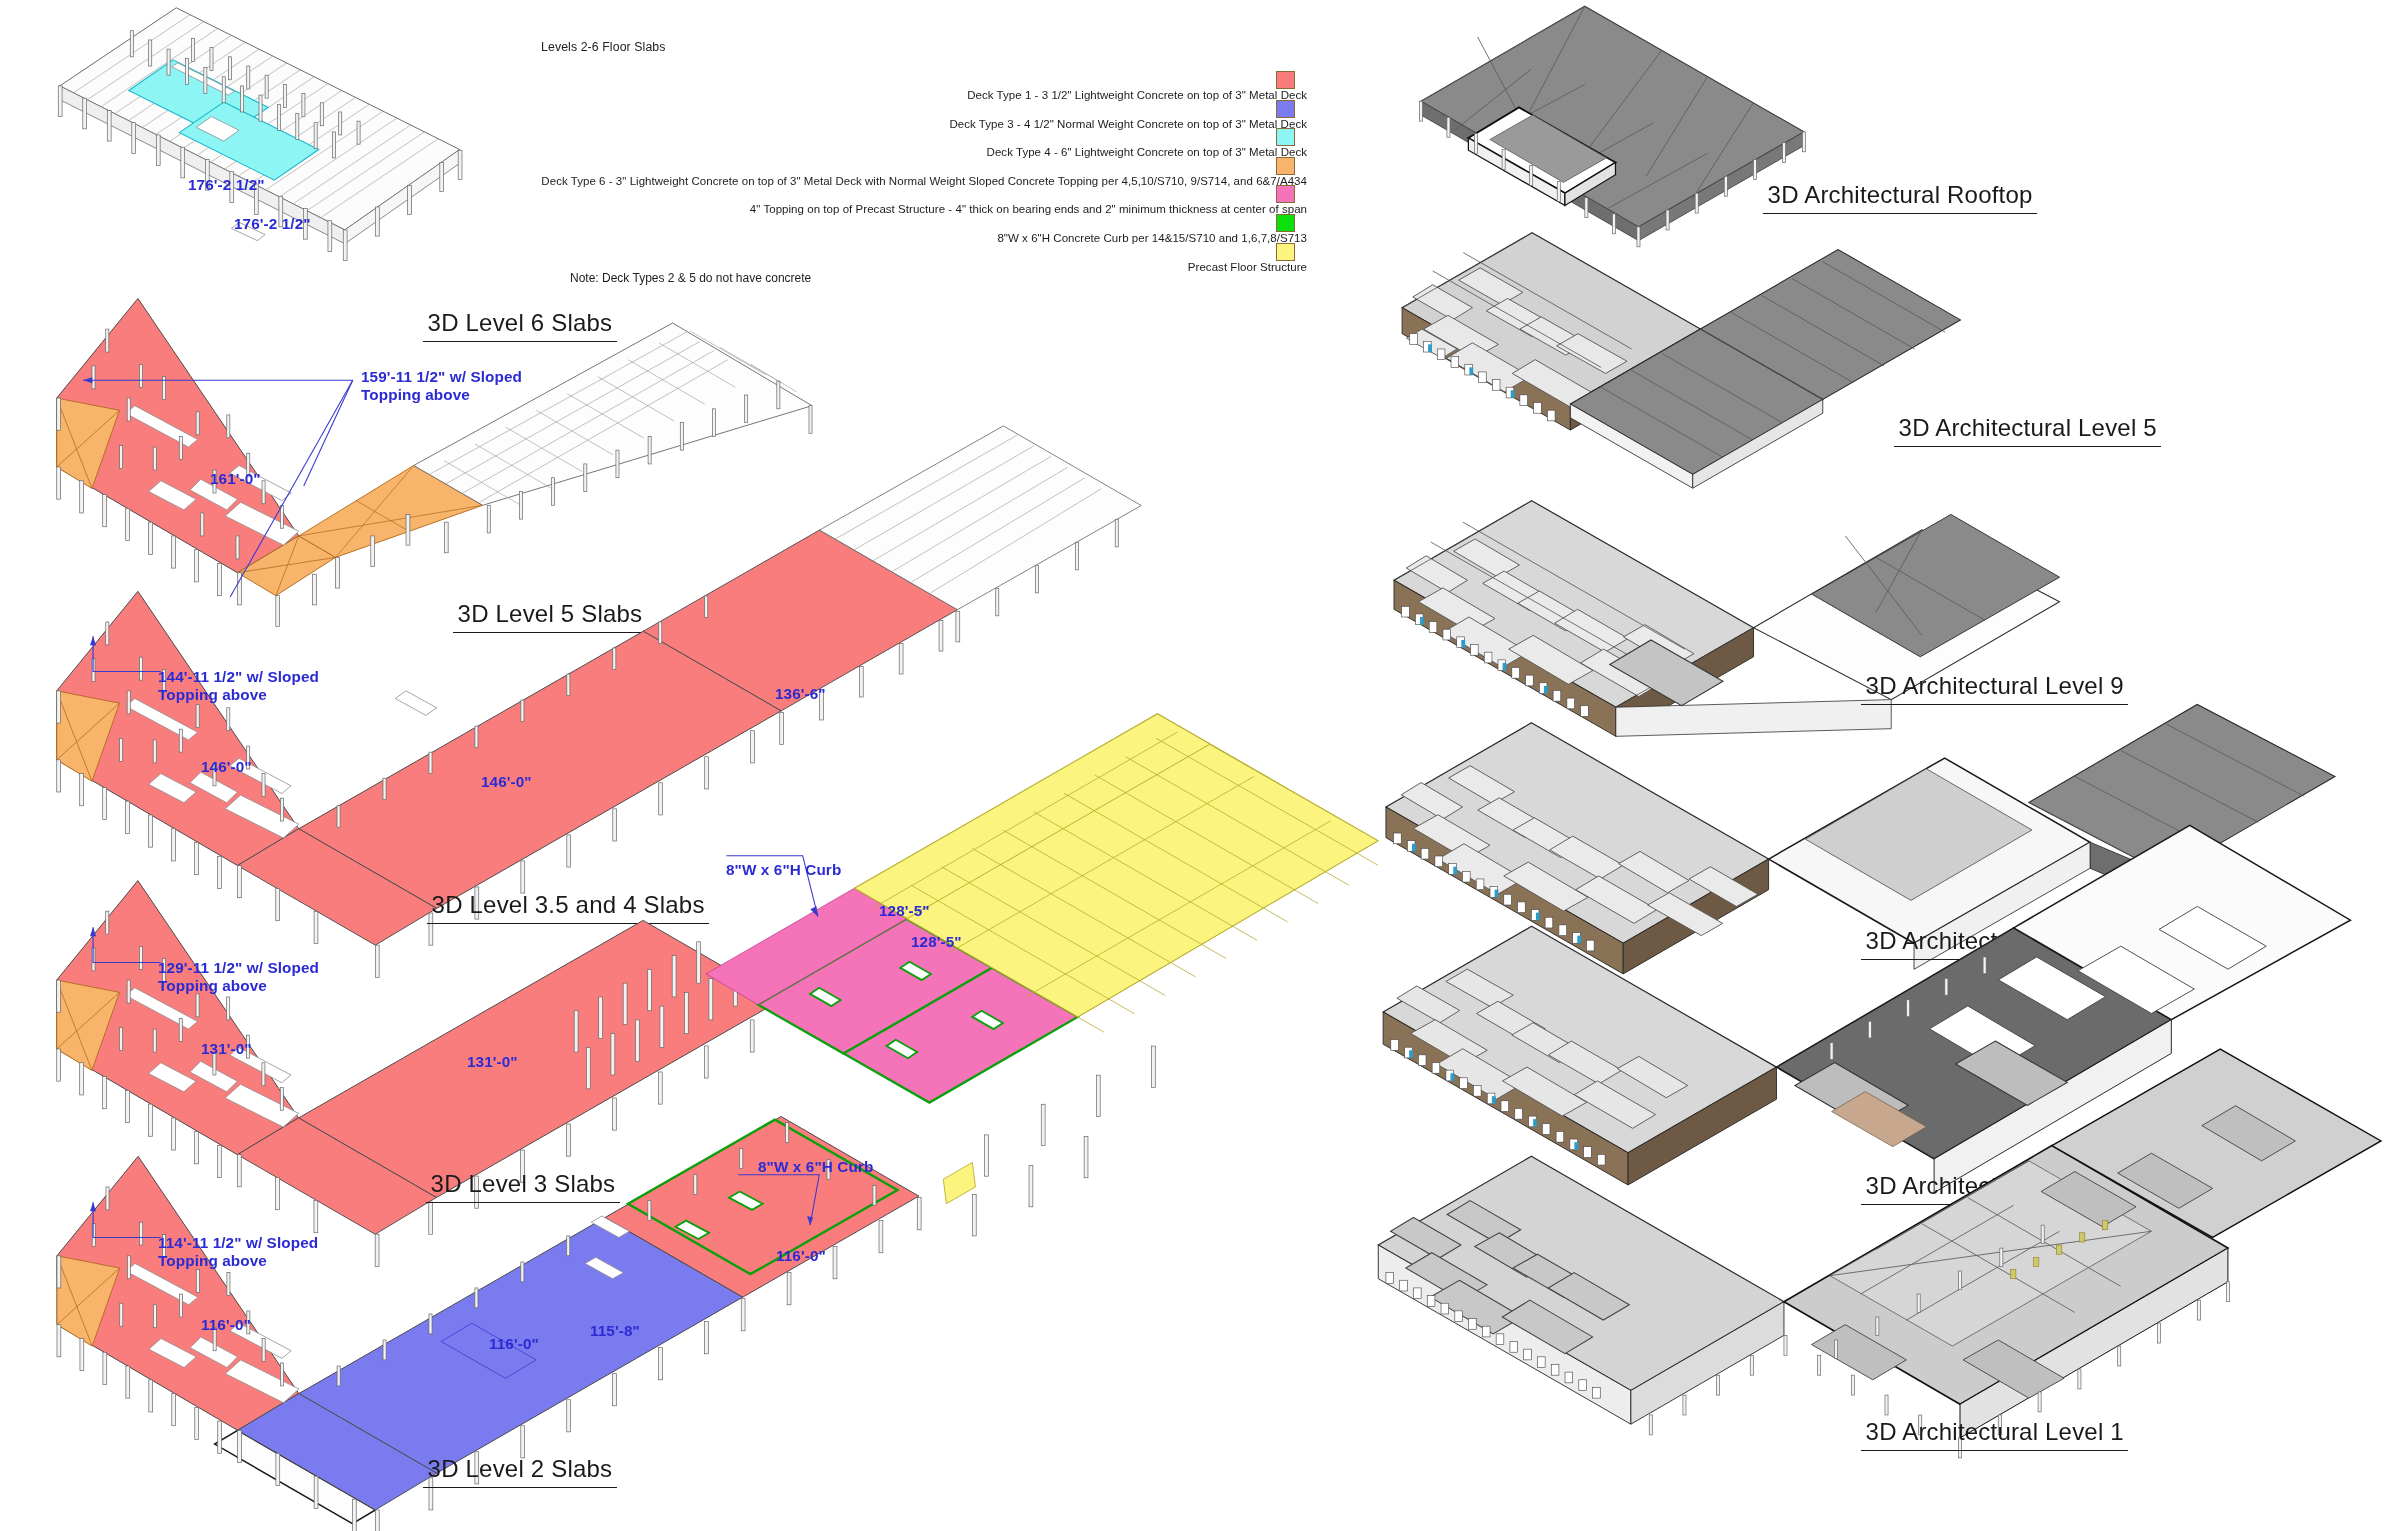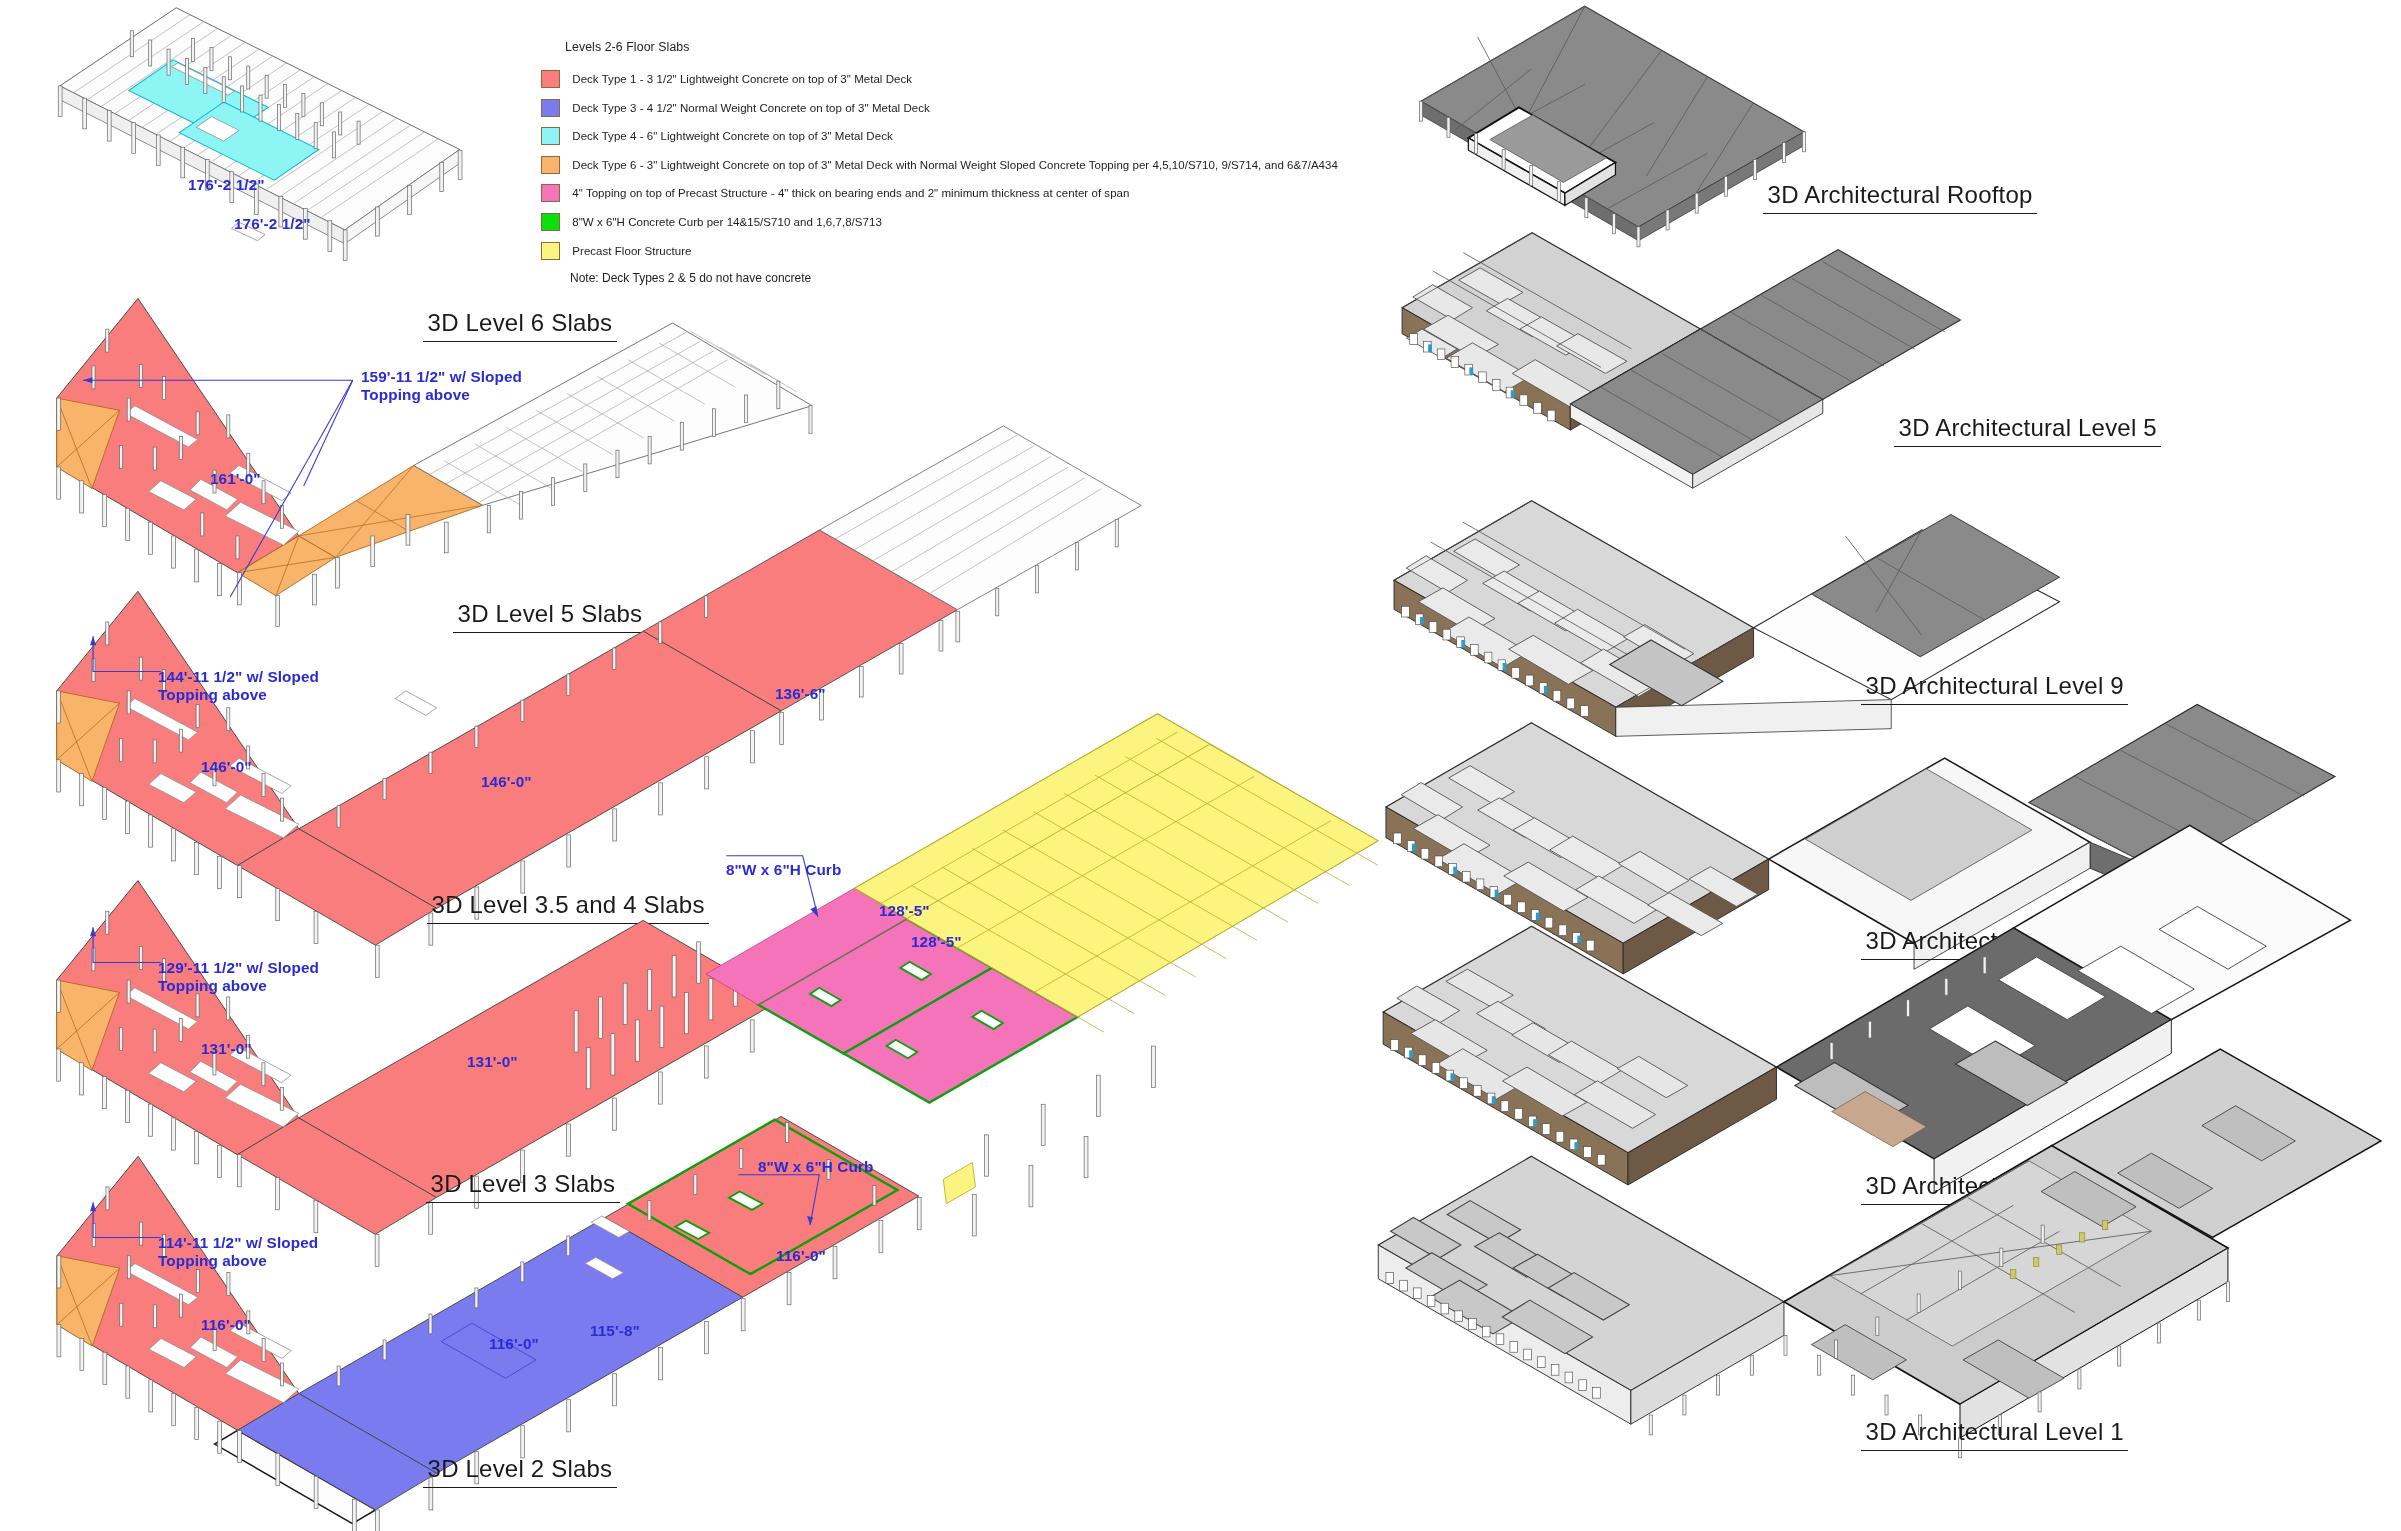--- a/index.html
+++ b/index.html
@@ -19,24 +19,24 @@
   .dim{
     position:absolute;font-family:"Liberation Sans",sans-serif;
     font-size:15.3px;color:#2b2bd4;font-weight:700;white-space:nowrap;
     letter-spacing:0.1px;
   }
   .dim.two-line{line-height:1.18;}
 
   
   #legend{position:absolute;left:541px;top:40px;width:766px;}
   #legend .legend-head{
-    font-size:12.3px;color:#222;margin-bottom:17px;letter-spacing:0.1px;margin-left:24px;
+    font-size:12.3px;color:#222;margin-bottom:17px;letter-spacing:0.1px;
   }
   #legend .legend-row{
-    display:flex;align-items:center;height:16px;margin-bottom:12.6px;
+    display:flex;align-items:flex-end;height:16px;margin-bottom:12.6px;flex-direction:column;
   }
   #legend .sw{
     width:17px;height:16px;border:1.1px solid #8a6a3a;flex:0 0 auto;margin-right:12.3px;
   }
   #legend .lg-text{font-size:11.5px;color:#1c1c1c;white-space:nowrap;letter-spacing:0.04px;}
   #legend .legend-note{font-size:12px;color:#1c1c1c;margin-left:29px;}
 
   svg{display:block;overflow:visible;}
   .stk{fill:none;stroke:#5a5a5a;stroke-width:1.1;}
   .stk-thin{fill:none;stroke:#9a9a9a;stroke-width:.8;}

